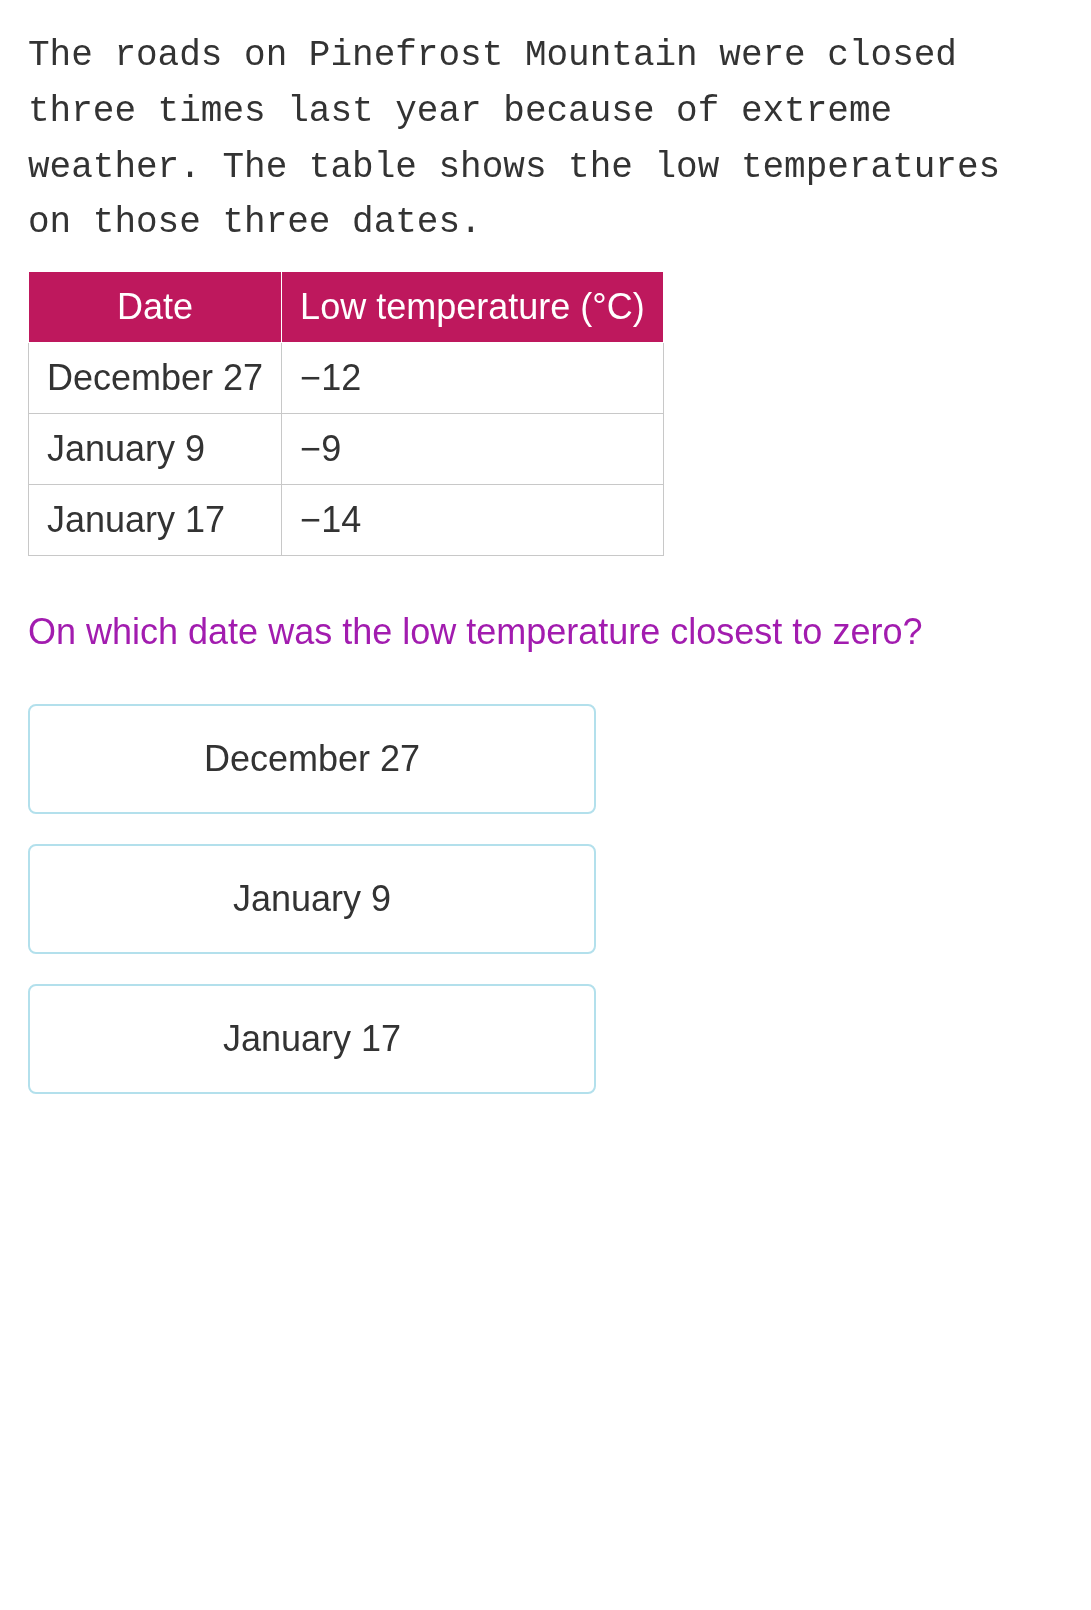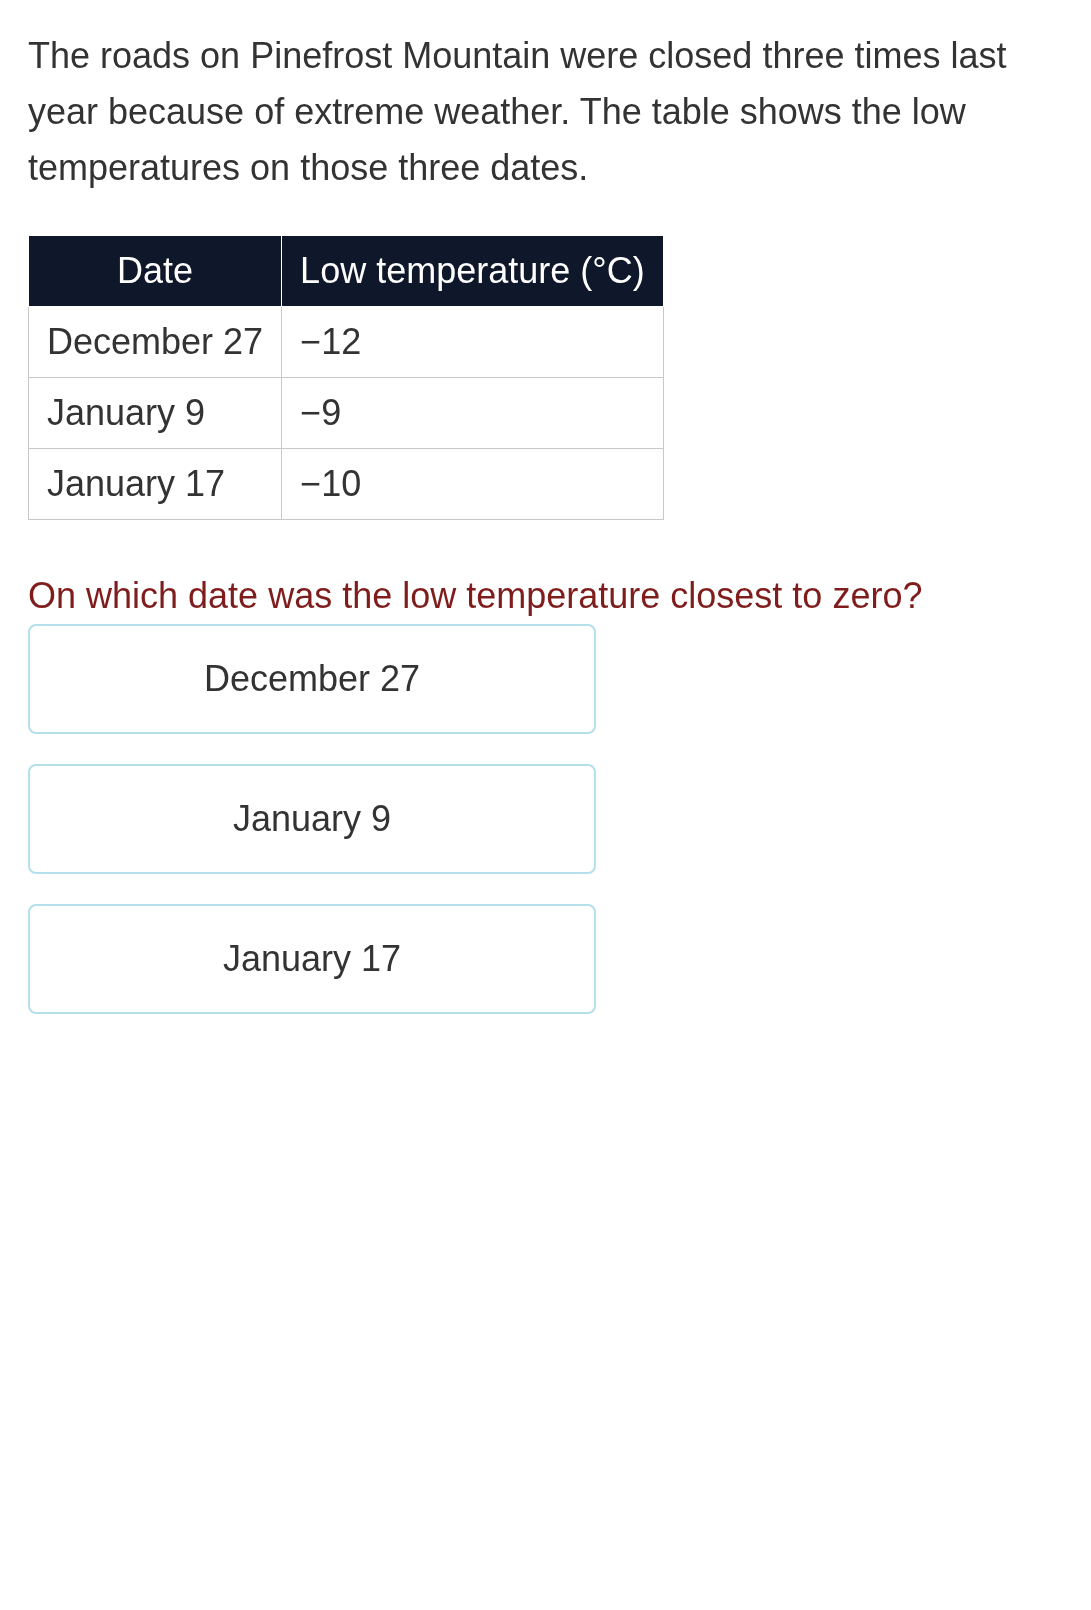--- a/index.html
+++ b/index.html
@@ -10,29 +10,30 @@
     body {
       font-family: Verdana, Geneva, sans-serif;
       background: #ffffff;
       padding: 28px;
       color: #333333;
       width: 1091px;
     }
     .intro-text {
       font-size: 36px;
       line-height: 1.55;
-      margin-bottom: 40px;
+      margin-bottom: 20px;
       color: #333333;
+      font-family: Liberation Mono, monospace;
     }
     .data-table {
       border-collapse: collapse;
       margin-bottom: 48px;
     }
     .data-table th {
-      background-color: #0f172a;
+      background-color: #be185d;
       color: #ffffff;
       font-weight: normal;
       font-size: 36px;
       padding: 14px 18px;
       border: 1px solid #ffffff;
       text-align: center;
     }
     .data-table td {
       font-size: 36px;
       padding: 14px 18px;
@@ -41,21 +42,22 @@
     }
     .data-table td.date-cell {
       text-align: left;
     }
     .data-table td.temp-cell {
       text-align: left;
     }
     .question-text {
       font-size: 36px;
       line-height: 1.55;
-      color: #7f1d1d;
+      margin-bottom: 44px;
+      color: #a21caf;
     }
     .answer-options {
       display: flex;
       flex-direction: column;
       gap: 30px;
     }
     .answer-button {
       width: 568px;
       padding: 32px 20px;
       font-size: 36px;
@@ -84,21 +86,21 @@
     <tr>
       <td class="date-cell">December 27</td>
       <td class="temp-cell">−12</td>
     </tr>
     <tr>
       <td class="date-cell">January 9</td>
       <td class="temp-cell">−9</td>
     </tr>
     <tr>
       <td class="date-cell">January 17</td>
-      <td class="temp-cell">−10</td>
+      <td class="temp-cell">−14</td>
     </tr>
   </tbody>
 </table>
 
 <p class="question-text">On which date was the low temperature closest to zero?</p>
 
 <div class="answer-options">
   <button class="answer-button">December 27</button>
   <button class="answer-button">January 9</button>
   <button class="answer-button">January 17</button>

